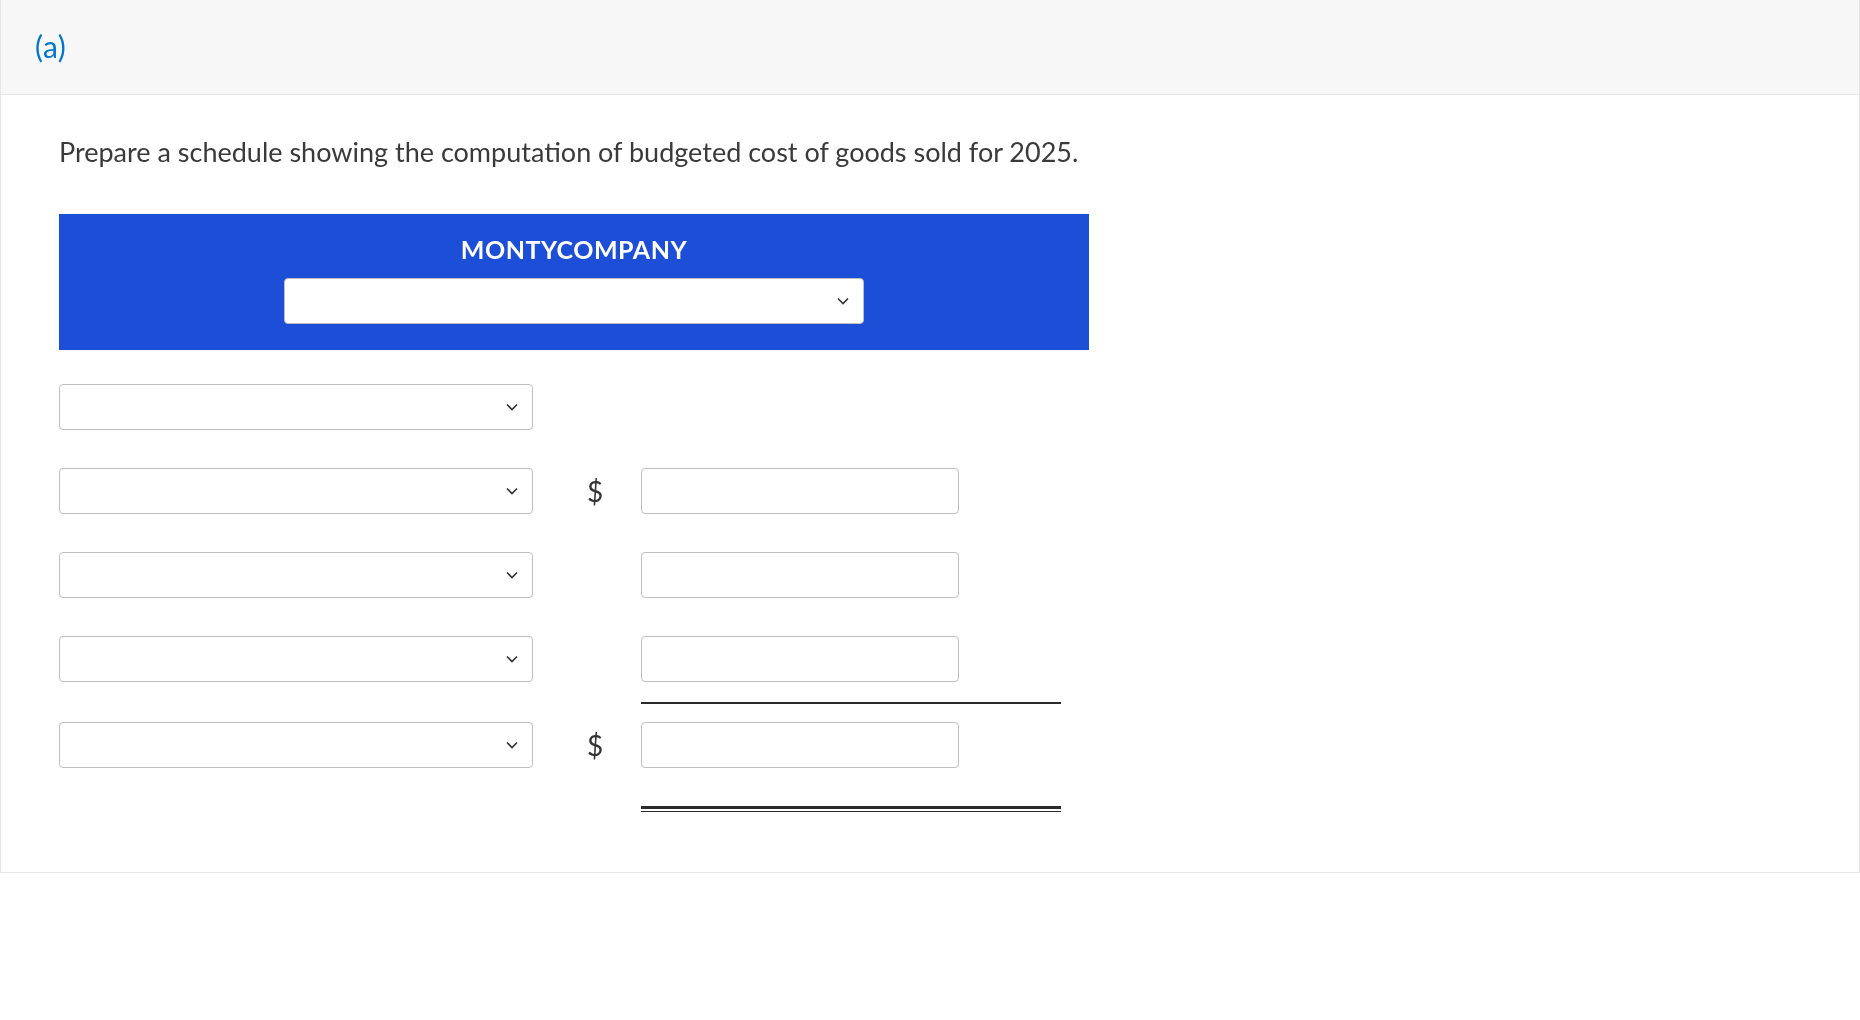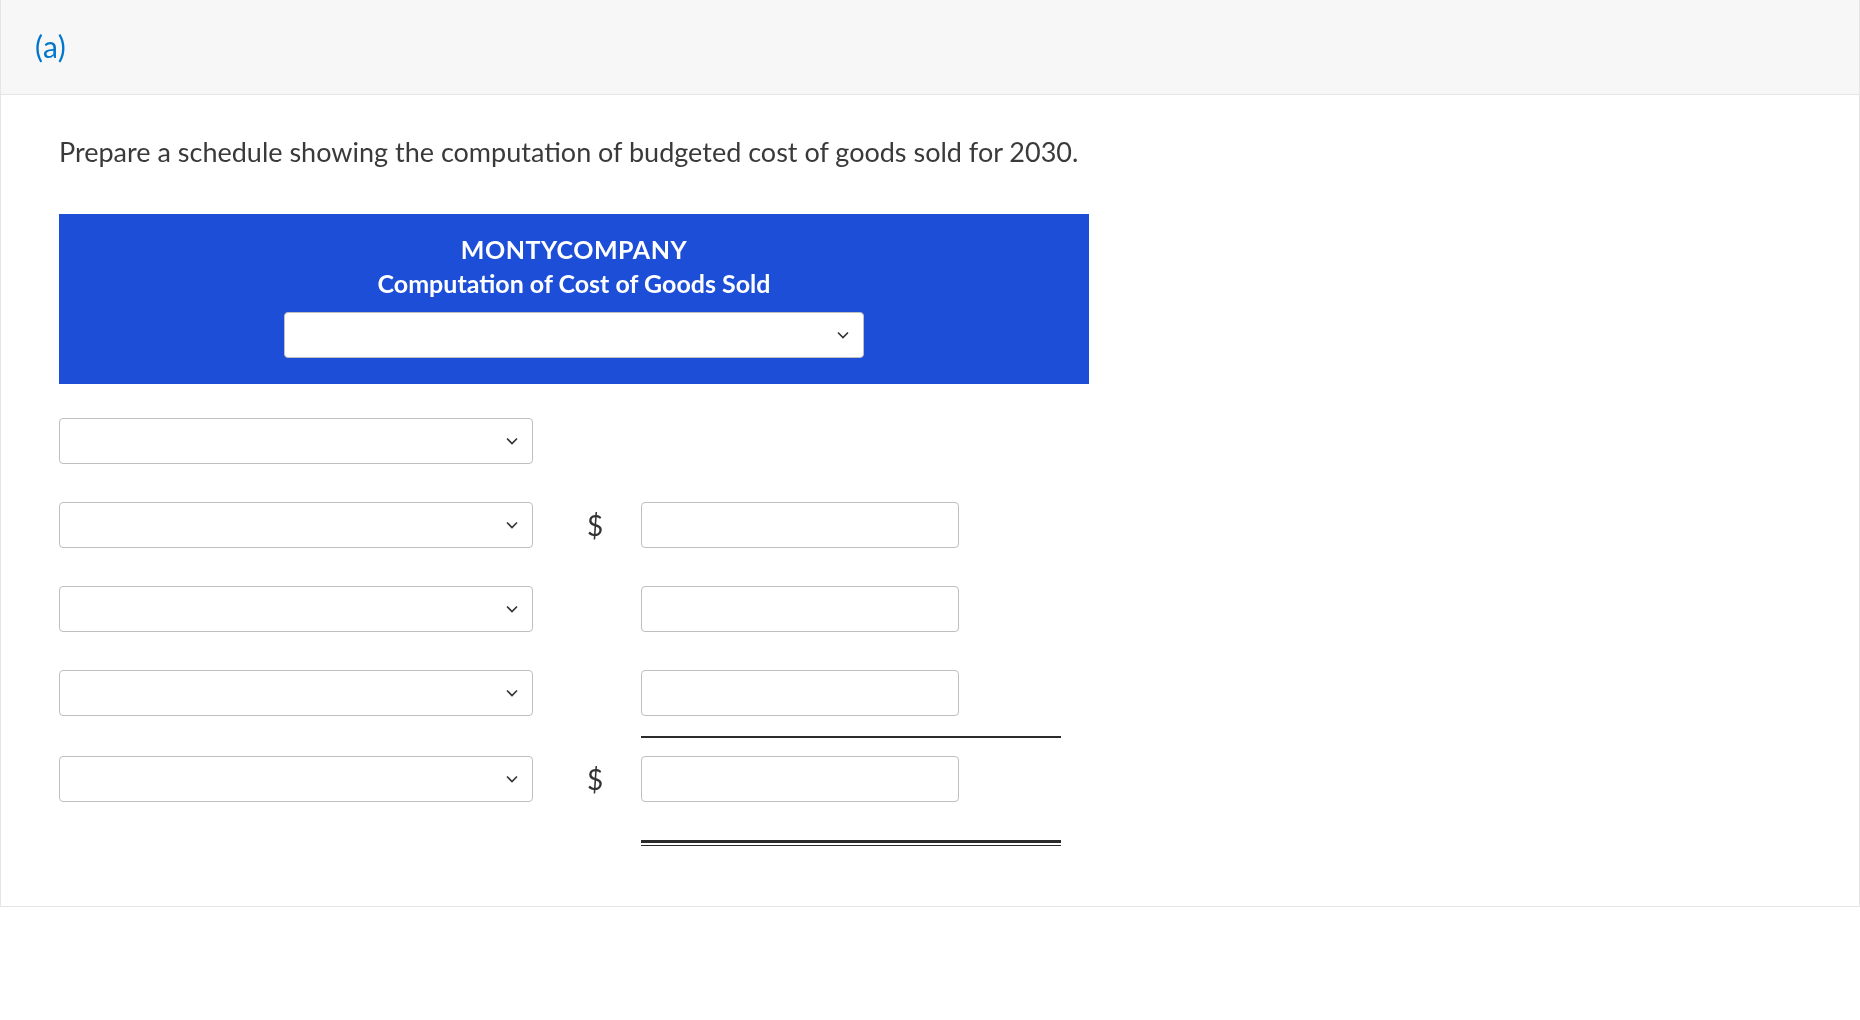--- a/index.html
+++ b/index.html
@@ -139,27 +139,26 @@
 
 <div class="page">
   <div class="question-panel">
 
     <div class="part-header">
       <span class="part-label">(a)</span>
     </div>
 
     <div class="part-body">
 
-      <div class="instruction">Prepare a schedule showing the computation of budgeted cost of goods sold for 2030.</div>
+      <div class="instruction">Prepare a schedule showing the computation of budgeted cost of goods sold for 2025.</div>
 
       <div class="schedule">
 
         <div class="schedule-header">
           <div class="schedule-company">MONTYCOMPANY</div>
-          <div class="schedule-title">Computation of Cost of Goods Sold</div>
           <div class="schedule-period">
             <div class="select-field wide">
               <span></span>
               <span class="chev">
                 <svg viewBox="0 0 12 12">
                     <path d="M1 3.5 L6 8.5 L11 3.5" fill="none" stroke="#333" stroke-width="1.6"></path>
                   </svg>
               </span>
             </div>
           </div>

